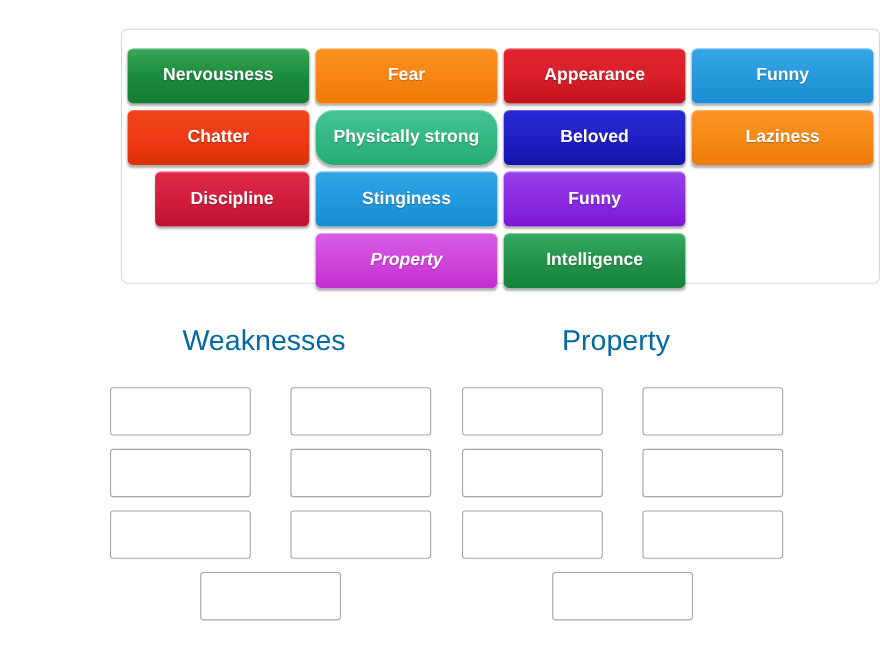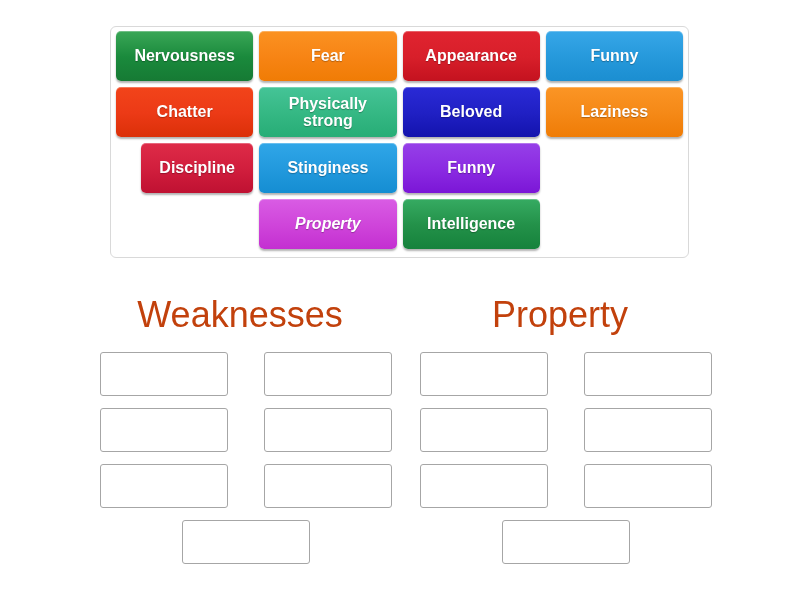--- a/index.html
+++ b/index.html
@@ -14,27 +14,27 @@
     font-family: "Liberation Sans", sans-serif;
     overflow: hidden;
     position: relative;
   }
 
   
   #tile-tray {
     position: absolute;
     left: 110px;
     top: 26px;
-    width: 579px;
+    width: 690px;
     height: 232px;
     background: #ffffff;
     border: 1px solid #d9d9d9;
     border-radius: 6px;
     box-sizing: border-box;
-    padding: 4px 5px;
+    padding: 17px 5px;
   }
   .tile-grid {
     display: grid;
     grid-template-columns: repeat(4, 1fr);
     grid-template-rows: repeat(4, 50px);
     column-gap: 6px;
     row-gap: 6px;
     width: 100%;
     height: 100%;
   }
@@ -59,23 +59,23 @@
   }
   .tile.empty {
     background: none;
     box-shadow: none;
     cursor: default;
   }
 
   
   .group-heading {
     position: absolute;
-    font-size: 36px;
+    font-size: 26px;
     font-weight: normal;
-    color: #c2410c;
+    color: #0369a1;
     text-align: center;
     white-space: nowrap;
   }
   #heading-weaknesses { left: 80px;  top: 294px; width: 320px; }
   #heading-strengths  { left: 400px; top: 294px; width: 320px; }
 
   
   .group-column {
     position: absolute;
     width: 292px;
@@ -104,21 +104,21 @@
 </head>
 <body>
 
 <div id="tile-tray">
   <div class="tile-grid">
       <div class="tile" style="background: linear-gradient(rgb(58, 167, 87) 0%, rgb(26, 138, 60) 52%, rgb(22, 122, 52) 100%);">Nervousness</div>
       <div class="tile" style="background: linear-gradient(rgb(251, 146, 33) 0%, rgb(247, 132, 20) 52%, rgb(240, 124, 5) 100%);">Fear</div>
       <div class="tile" style="background: linear-gradient(rgb(224, 36, 48) 0%, rgb(216, 31, 42) 52%, rgb(196, 18, 31) 100%);">Appearance</div>
       <div class="tile" style="background: linear-gradient(rgb(55, 167, 232) 0%, rgb(38, 153, 219) 52%, rgb(27, 142, 209) 100%);">Funny</div>
       <div class="tile" style="background: linear-gradient(rgb(242, 68, 26) 0%, rgb(236, 58, 22) 52%, rgb(219, 48, 8) 100%);">Chatter</div>
-      <div class="tile" style="background: linear-gradient(rgb(69, 196, 151) 0%, rgb(53, 184, 132) 52%, rgb(39, 173, 118) 100%);">Physically strong</div>
+      <div class="tile" style="background: linear-gradient(rgb(69, 196, 151) 0%, rgb(53, 184, 132) 52%, rgb(39, 173, 118) 100%); border-radius: 16px;">Physically strong</div>
       <div class="tile" style="background: linear-gradient(rgb(42, 42, 214) 0%, rgb(32, 32, 196) 52%, rgb(19, 19, 173) 100%);">Beloved</div>
       <div class="tile" style="background: linear-gradient(rgb(251, 149, 37) 0%, rgb(245, 137, 23) 52%, rgb(239, 124, 6) 100%);">Laziness</div>
       <div class="tile" style="background: linear-gradient(rgb(222, 43, 72) 0%, rgb(209, 30, 61) 52%, rgb(191, 17, 50) 100%); margin-left: 25px;">Discipline</div>
       <div class="tile" style="background: linear-gradient(rgb(48, 166, 232) 0%, rgb(34, 153, 221) 52%, rgb(21, 141, 210) 100%);">Stinginess</div>
       <div class="tile" style="background: linear-gradient(rgb(150, 64, 232) 0%, rgb(139, 43, 226) 52%, rgb(123, 22, 214) 100%);">Funny</div>
       <div class="tile empty"></div>
       <div class="tile empty"></div>
       <div class="tile" style="background: linear-gradient(rgb(217, 92, 228) 0%, rgb(207, 69, 218) 52%, rgb(195, 47, 209) 100%); font-style: italic;">Property</div>
       <div class="tile" style="background: linear-gradient(rgb(54, 171, 98) 0%, rgb(35, 145, 73) 52%, rgb(22, 130, 60) 100%);">Intelligence</div>
     </div>

